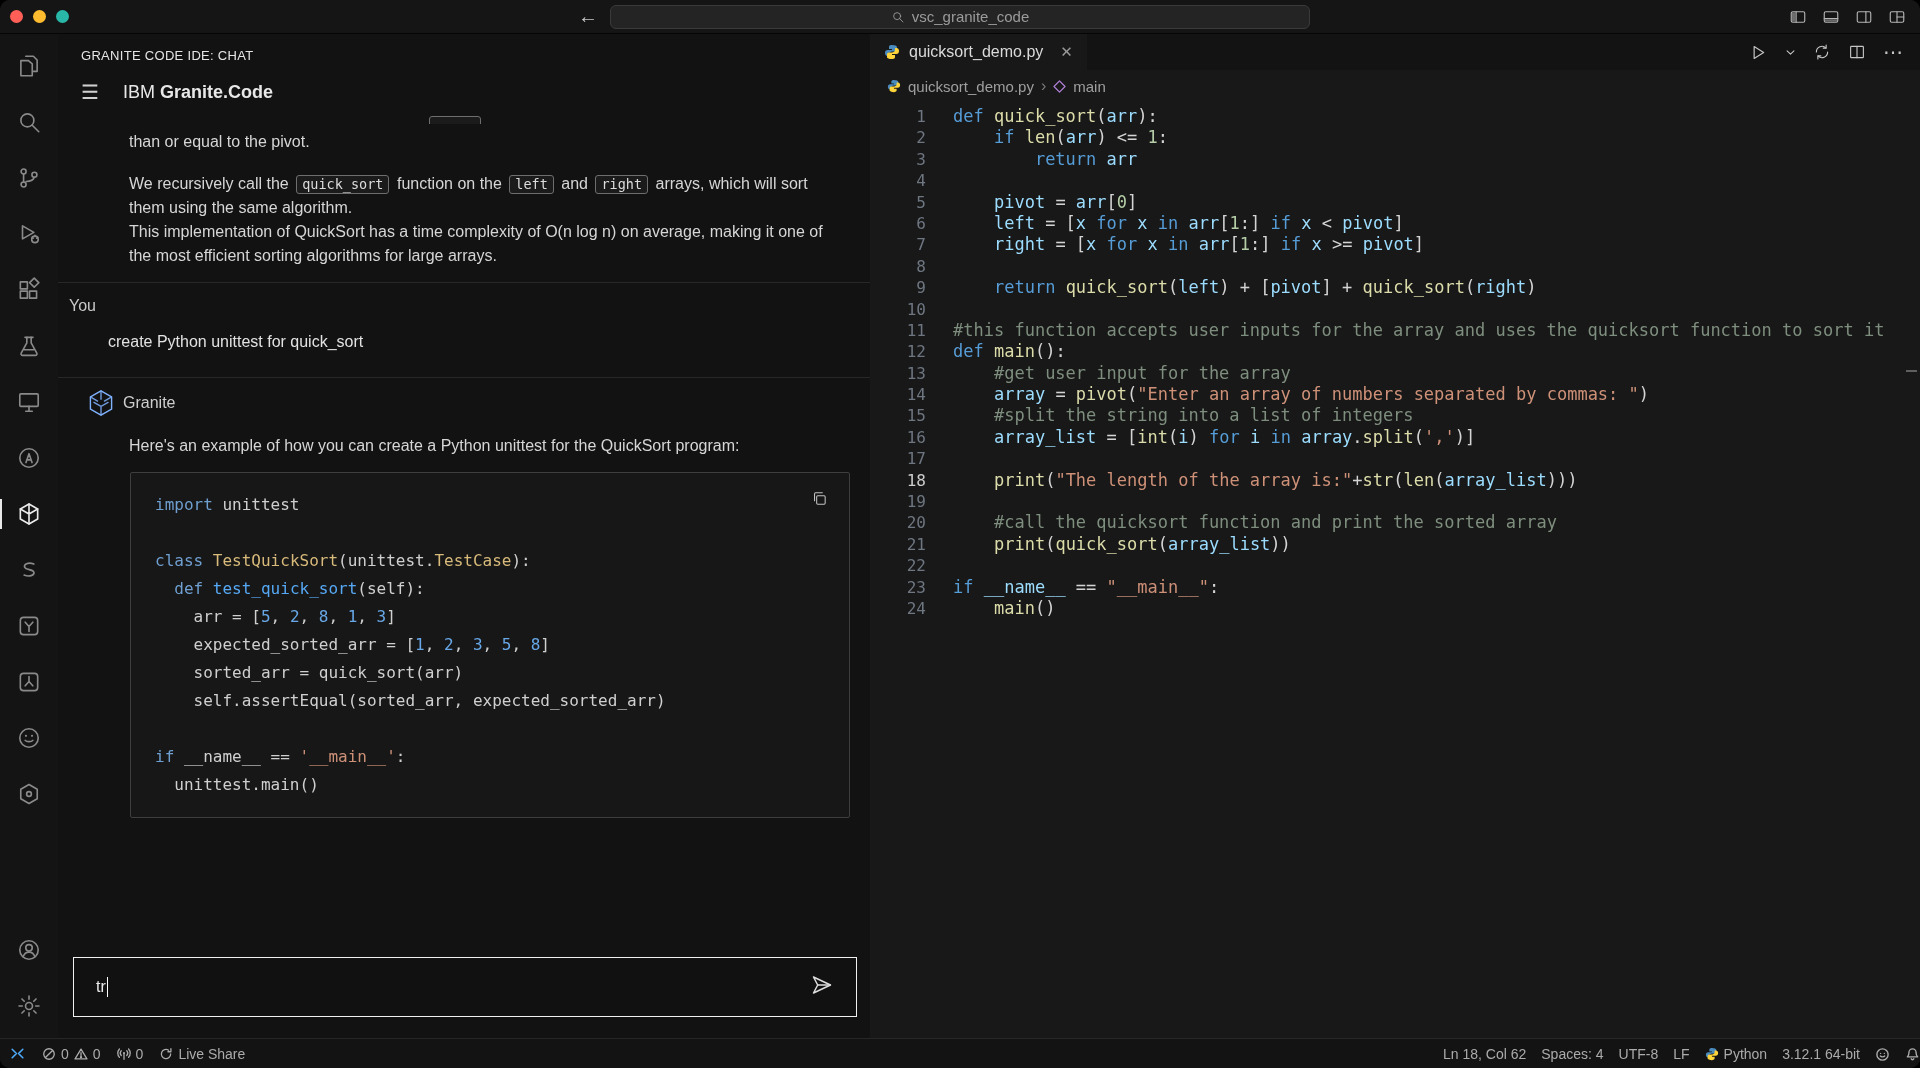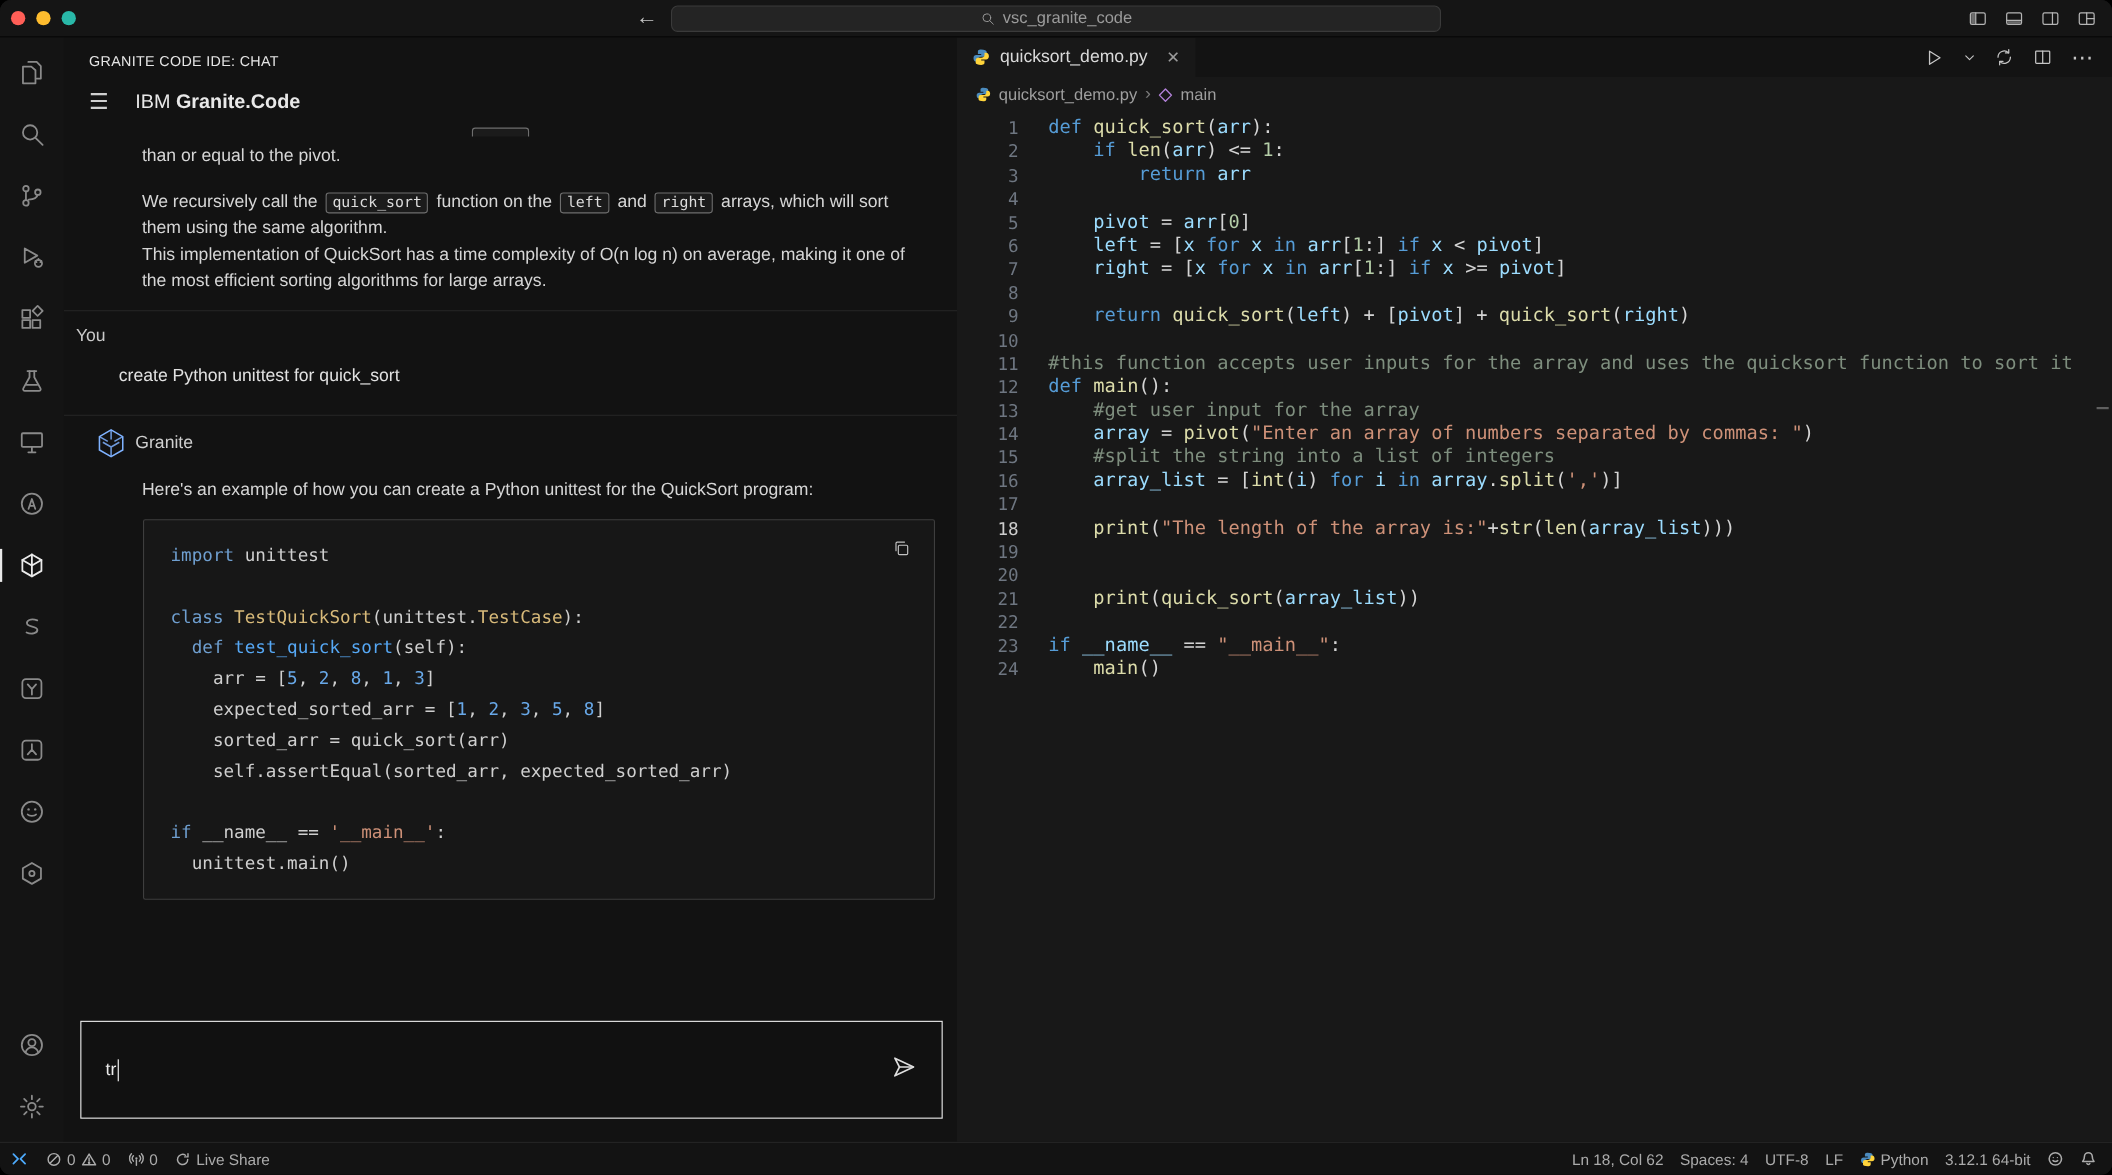--- a/index.html
+++ b/index.html
@@ -49,21 +49,21 @@
   .granite-row { display:flex; align-items:center; gap:7px; height:30px; }
   .granite-avatar svg { width:30px; height:30px; display:block; }
   .granite-label { color:#cfcfcf; }
   .granite-intro { margin:16px 36px 0 43px; line-height:24px; }
   .chat-codeblock { margin:14px 0 12px 44px; border:1px solid #3e3e3e; border-radius:2px; background:#171717; position:relative; padding:18px 24px; font-family:"DejaVu Sans Mono", monospace; font-size:16px; line-height:28px; color:#cfcfcf; }
   .chat-codeblock .cl { white-space:pre; }
   .copy-btn { position:absolute; top:15px; right:21px; color:#c2c2c2; cursor:pointer; }
   .ckw { color:#6f9fd0; } .cttl { color:#d8ba7a; } .cfn { color:#56a8f5; }
   .cnum { color:#68a8e8; } .cstr { color:#ce9178; } .cpl { color:#cfcfcf; }
 
-  .chat-input-wrap { flex:0 0 auto; margin:14px 13px 21px 15px; height:89px; border:1px solid #f0f0f0; background:#111; display:flex; align-items:center; padding:0 22px; }
+  .chat-input-wrap { flex:0 0 auto; margin:14px 13px 21px 15px; height:60px; border:1px solid #f0f0f0; background:#111; display:flex; align-items:center; padding:0 22px; }
   .chat-input-text { font-size:16px; color:#ececec; }
   .caret { display:inline-block; width:1.5px; height:20px; background:#fff; vertical-align:middle; margin-left:1px; animation:blink 1s steps(1) infinite; }
   @keyframes blink { 50% { opacity:0; } }
   .send-btn { margin-left:auto; color:#dedede; cursor:pointer; }
 
   
   .editor { flex:1; background:#181818; display:flex; flex-direction:column; min-width:0; }
   .tabbar { flex:0 0 36px; background:#131313; display:flex; align-items:stretch; }
   .tab { display:flex; align-items:center; gap:9px; padding:0 14px; background:#181818; color:#dadada; font-size:16px; cursor:pointer; }
   .tab-close { color:#9a9a9a; font-size:15px; margin-left:8px; cursor:pointer; }
@@ -77,21 +77,21 @@
   .ln { flex:0 0 56px; text-align:right; padding-right:0; color:#6e7681; font-size:16px; user-select:none; }
   .ln-cur { color:#cccccc; }
   .ed-code { white-space:pre; padding-left:27px; }
   .t-kw { color:#569cd6; } .t-fn { color:#dcdcaa; } .t-var { color:#9cdcfe; }
   .t-str { color:#ce9178; } .t-num { color:#b5cea8; } .t-cm { color:#7e8e7e; } .t-pl { color:#d4d4d4; }
   .overview-mark { position:absolute; right:3px; top:268px; width:11px; height:2px; background:#5f5f5f; }
 
   
   .statusbar { flex:0 0 30px; background:#131313; border-top:1px solid #262626; display:flex; align-items:center; font-size:14px; color:#ababab; }
   .sb-left { display:flex; align-items:center; gap:16px; padding-left:9px; }
-  .sb-right { margin-left:auto; display:flex; align-items:center; gap:15px; padding-right:14px; }
+  .sb-right { margin-left:auto; display:flex; align-items:flex-end; gap:15px; }
   .sb-item { display:flex; align-items:center; gap:5px; cursor:pointer; }
   .sb-item svg { display:block; }
   .remote { color:#4daafc; }
   svg.ic { fill:none; stroke:currentColor; stroke-width:1.5; stroke-linecap:round; stroke-linejoin:round; }
 </style>
 </head>
 <body>
 
 <div class="window">
 
@@ -425,21 +425,21 @@
           <div class="ed-row">
             <span class="ln ln-cur">18</span>
             <span class="ed-code"><span class="t-pl">    </span><span class="t-fn">print</span><span class="t-pl">(</span><span class="t-str">"The length of the array is:"</span><span class="t-pl">+</span><span class="t-fn">str</span><span class="t-pl">(</span><span class="t-fn">len</span><span class="t-pl">(</span><span class="t-var">array_list</span><span class="t-pl">)))</span></span>
           </div>
           <div class="ed-row">
             <span class="ln">19</span>
             <span class="ed-code">&nbsp;</span>
           </div>
           <div class="ed-row">
             <span class="ln">20</span>
-            <span class="ed-code"><span class="t-pl">    </span></span>
+            <span class="ed-code"><span class="t-pl">    </span><span class="t-cm">#call the quicksort function and print the sorted array</span></span>
           </div>
           <div class="ed-row">
             <span class="ln">21</span>
             <span class="ed-code"><span class="t-pl">    </span><span class="t-fn">print</span><span class="t-pl">(</span><span class="t-fn">quick_sort</span><span class="t-pl">(</span><span class="t-var">array_list</span><span class="t-pl">))</span></span>
           </div>
           <div class="ed-row">
             <span class="ln">22</span>
             <span class="ed-code">&nbsp;</span>
           </div>
           <div class="ed-row">

